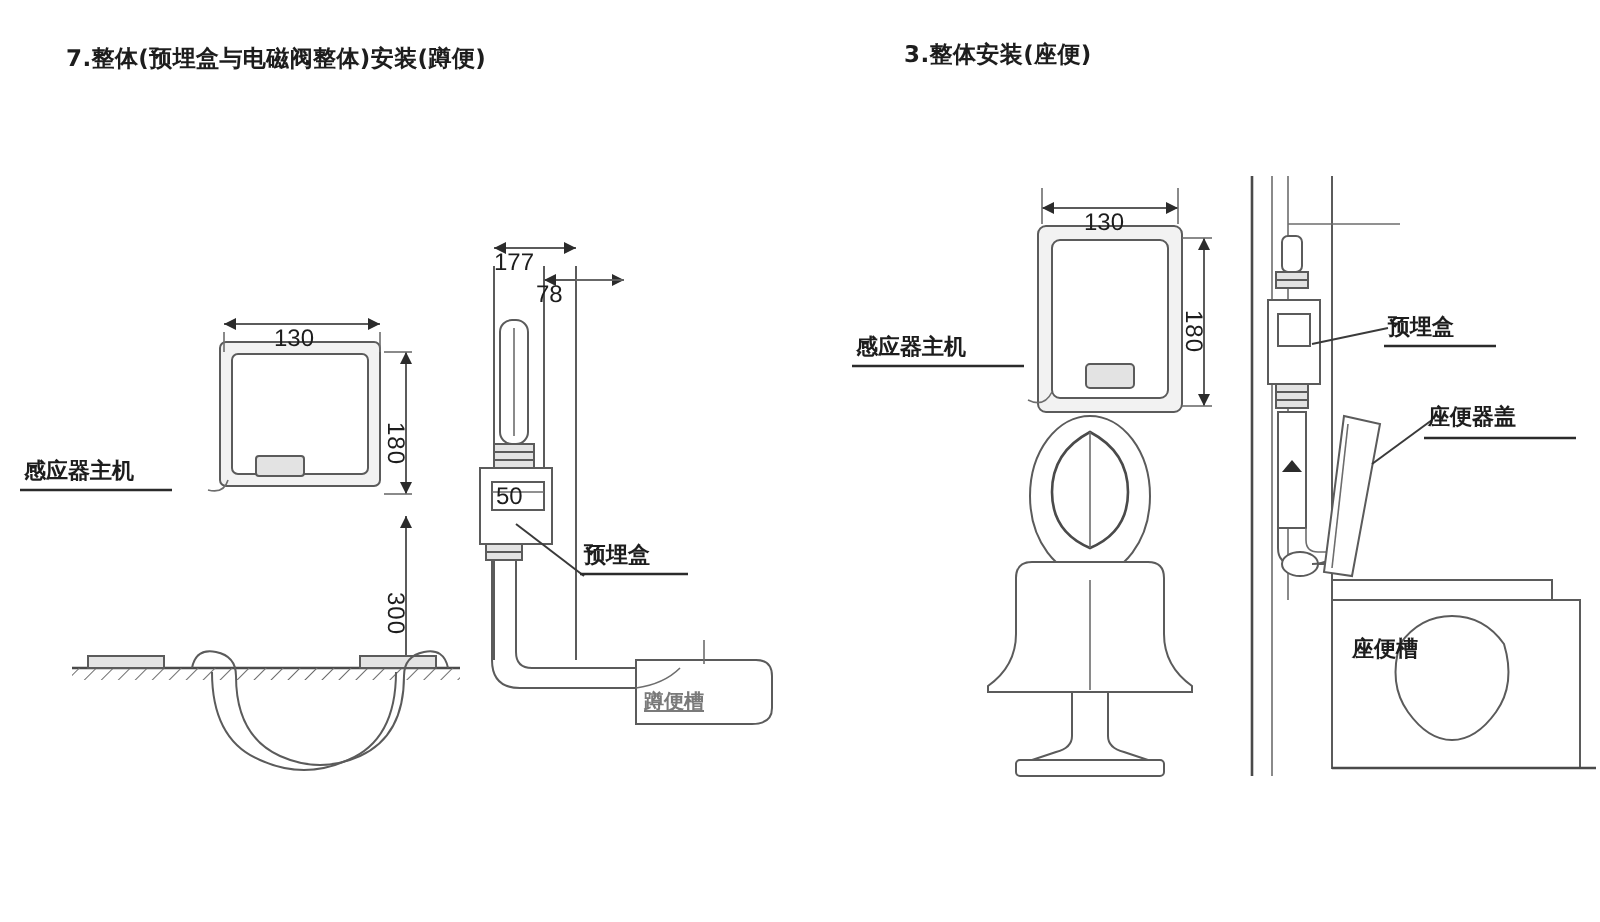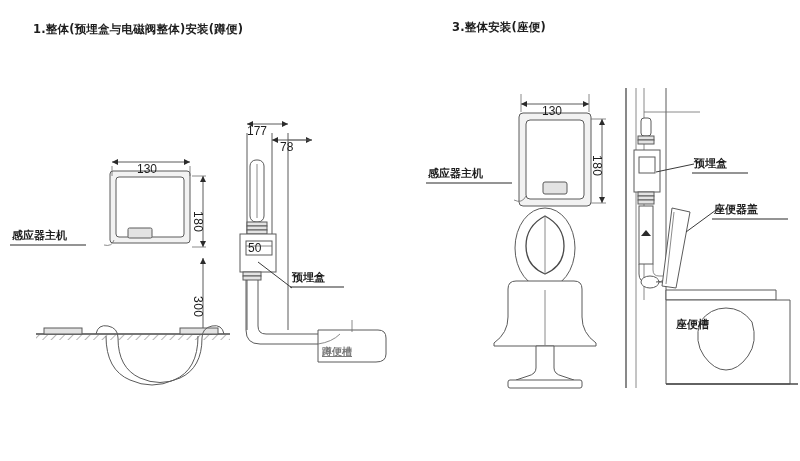--- a/index.html
+++ b/index.html
@@ -231,33 +231,33 @@
 
     <g>
       <path d="M666 290 L776 290 L776 300 L666 300 z" class="fillw"></path>
       <path d="M666 300 L666 384 L790 384 L790 300 z" class="fillw"></path>
       <path d="M700 322 q10 -14 26 -14 q16 0 26 14 q6 20 -4 34 q-10 14 -22 14 q-12 0 -22 -14 q-10 -14 -4 -34 z" class="ln"></path>
       <line x1="666" y1="384" x2="798" y2="384" class="ln2"></line>
     </g>
   </g>
 </svg>
 
-<div id="title-left" class="panel-title">1.整体(预埋盒与电磁阀整体)安装(蹲便)</div>
+<div id="title-left" class="panel-title">7.整体(预埋盒与电磁阀整体)安装(蹲便)</div>
 
 <div id="title-right" class="panel-title">3.整体安装(座便)</div>
 
 <div class="callout" style="left:12px; top:230px;">感应器主机</div>
 <div class="callout" style="left:292px; top:272px;">预埋盒</div>
 <div class="callout" style="left:322px; top:347px; font-size:10px; color:#7a7a7a;text-decoration:underline;">蹲便槽</div>
 
 <div class="dim" style="left:137px; top:150px;">130</div>
 <div class="dim vert" style="left:192px; top:198px;">180</div>
 <div class="dim vert" style="left:192px; top:283px;">300</div>
 <div class="dim" style="left:247px; top:112px;">177</div>
-<div class="dim" style="left:280px; top:128px;">78</div>
+<div class="dim" style="left:268px; top:128px;">78</div>
 <div class="dim" style="left:248px; top:229px;">50</div>
 
 <div class="callout" style="left:428px; top:168px;">感应器主机</div>
 <div class="callout" style="left:694px; top:158px;">预埋盒</div>
 <div class="callout" style="left:714px; top:204px;font-family:Liberation Serif, serif;">座便器盖</div>
 <div class="callout" style="left:676px; top:294px;margin-top:25px;">座便槽</div>
 
 <div class="dim" style="left:542px; top:92px;">130</div>
 <div class="dim vert" style="left:591px; top:142px;">180</div>
 

